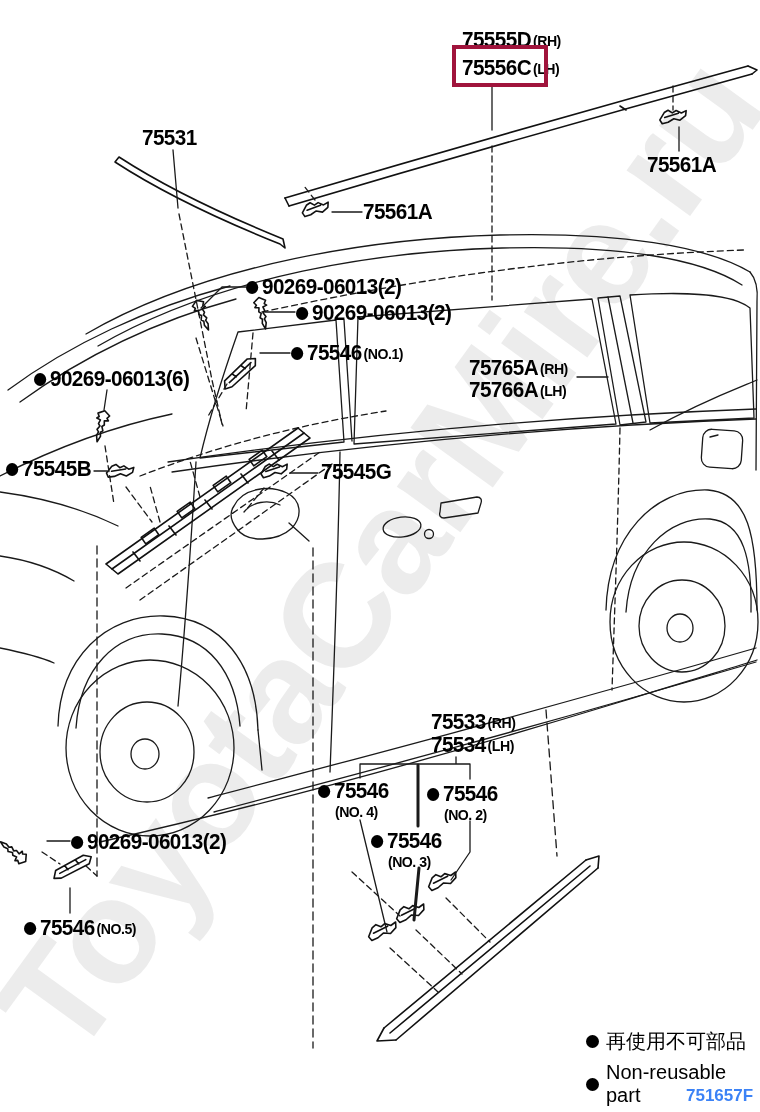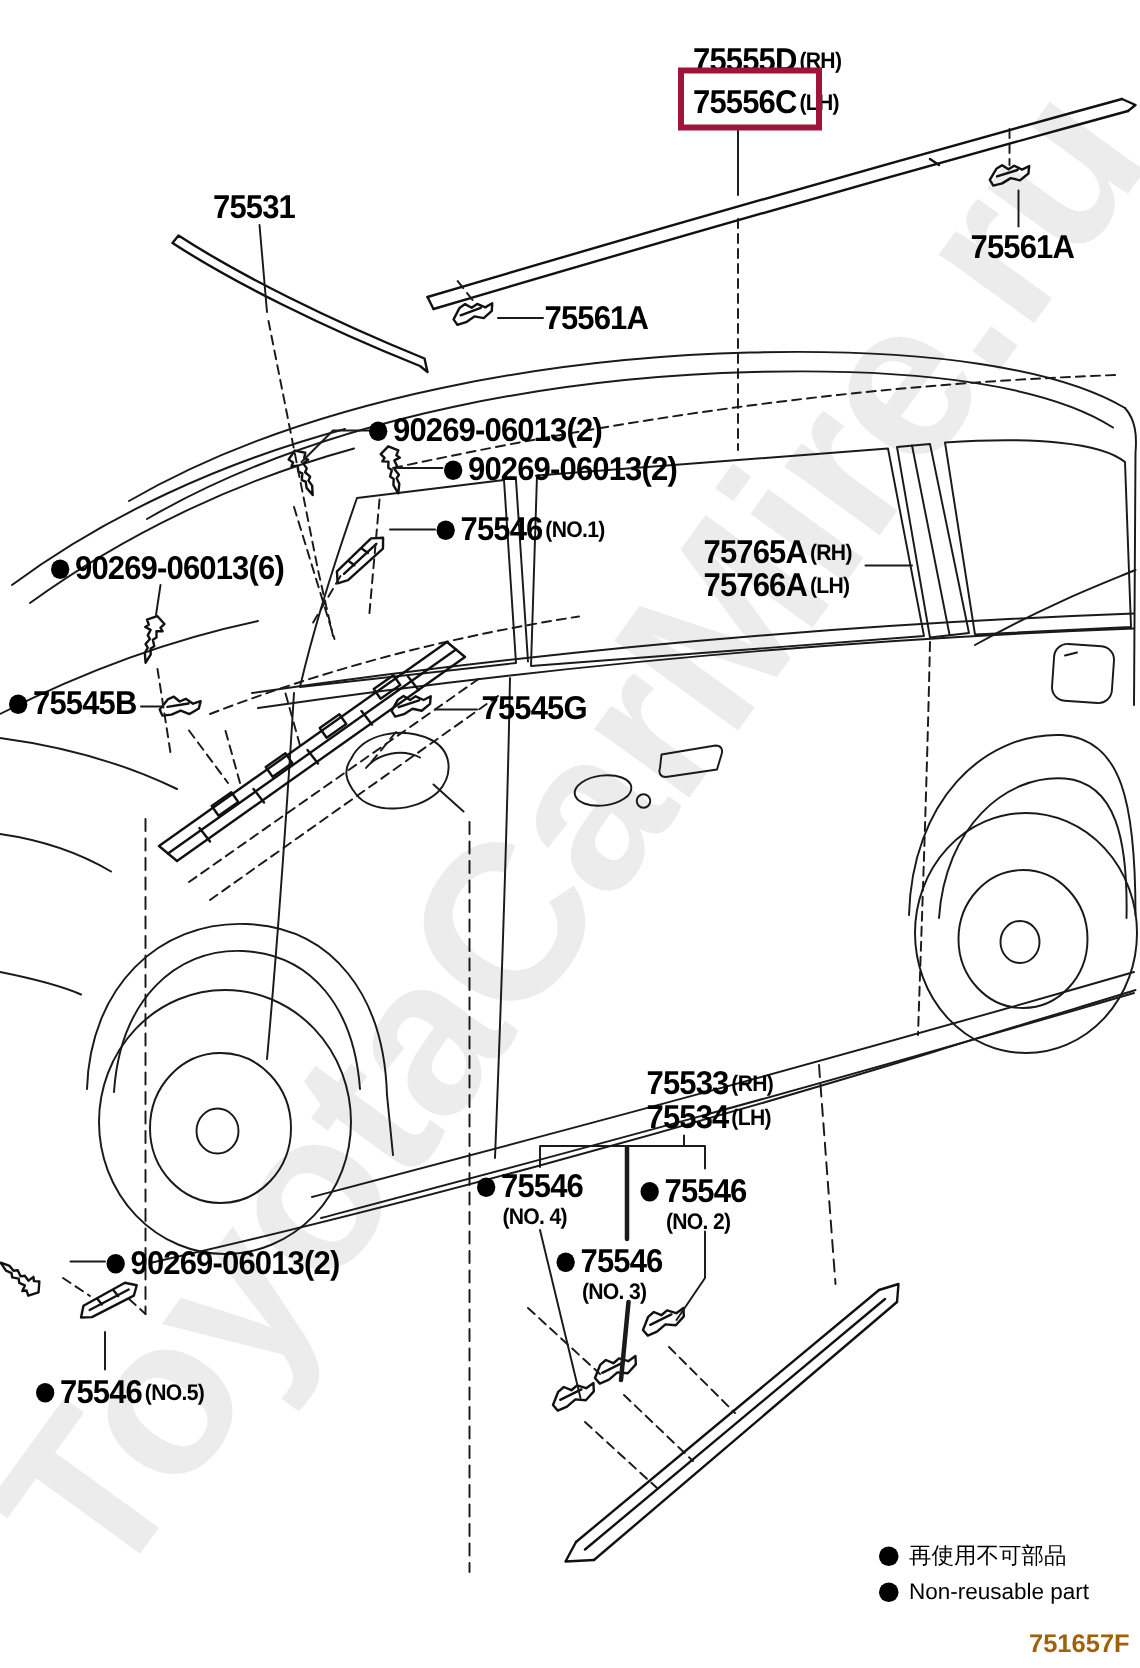--- a/index.html
+++ b/index.html
@@ -23,25 +23,25 @@
           letter-spacing:-0.6px;white-space:nowrap;line-height:1.0;
           transform:scaleX(0.94);transform-origin:left top;}
   .plabel .row{display:flex;align-items:center;}
   .plabel .suffix{font-size:15px;letter-spacing:-0.5px;margin-left:2px;}
   .plabel .dot{width:13px;height:13px;background:#000;border-radius:50%;
                display:inline-block;margin-right:4px;flex:none;}
   .plabel .suffix2{font-size:15px;letter-spacing:-0.5px;margin-left:18px;margin-top:2px;}
   
   .hl-box{position:absolute;z-index:3;border:4px solid #A0143C;background:transparent;}
   
-  .legend{position:absolute;z-index:2;font-size:15px;color:#000;}
+  .legend{position:absolute;z-index:2;font-size:20px;color:#000;}
   .legend .lrow{display:flex;align-items:center;margin-bottom:6px;}
   .legend .dot{width:13px;height:13px;background:#000;border-radius:50%;
                display:inline-block;margin-right:7px;flex:none;}
-  .dcode{position:absolute;z-index:2;font-size:17px;font-weight:600;color:#a16207;
+  .dcode{position:absolute;z-index:2;font-size:17px;font-weight:600;color:#3b82f6;
          letter-spacing:0px;}
 </style>
 </head>
 <body>
 
 <div id="page">
 
   <div class="wm">ToyotaCarMire.ru</div>
 
   <svg class="art" width="760" height="1112" viewBox="0 0 760 1112">

